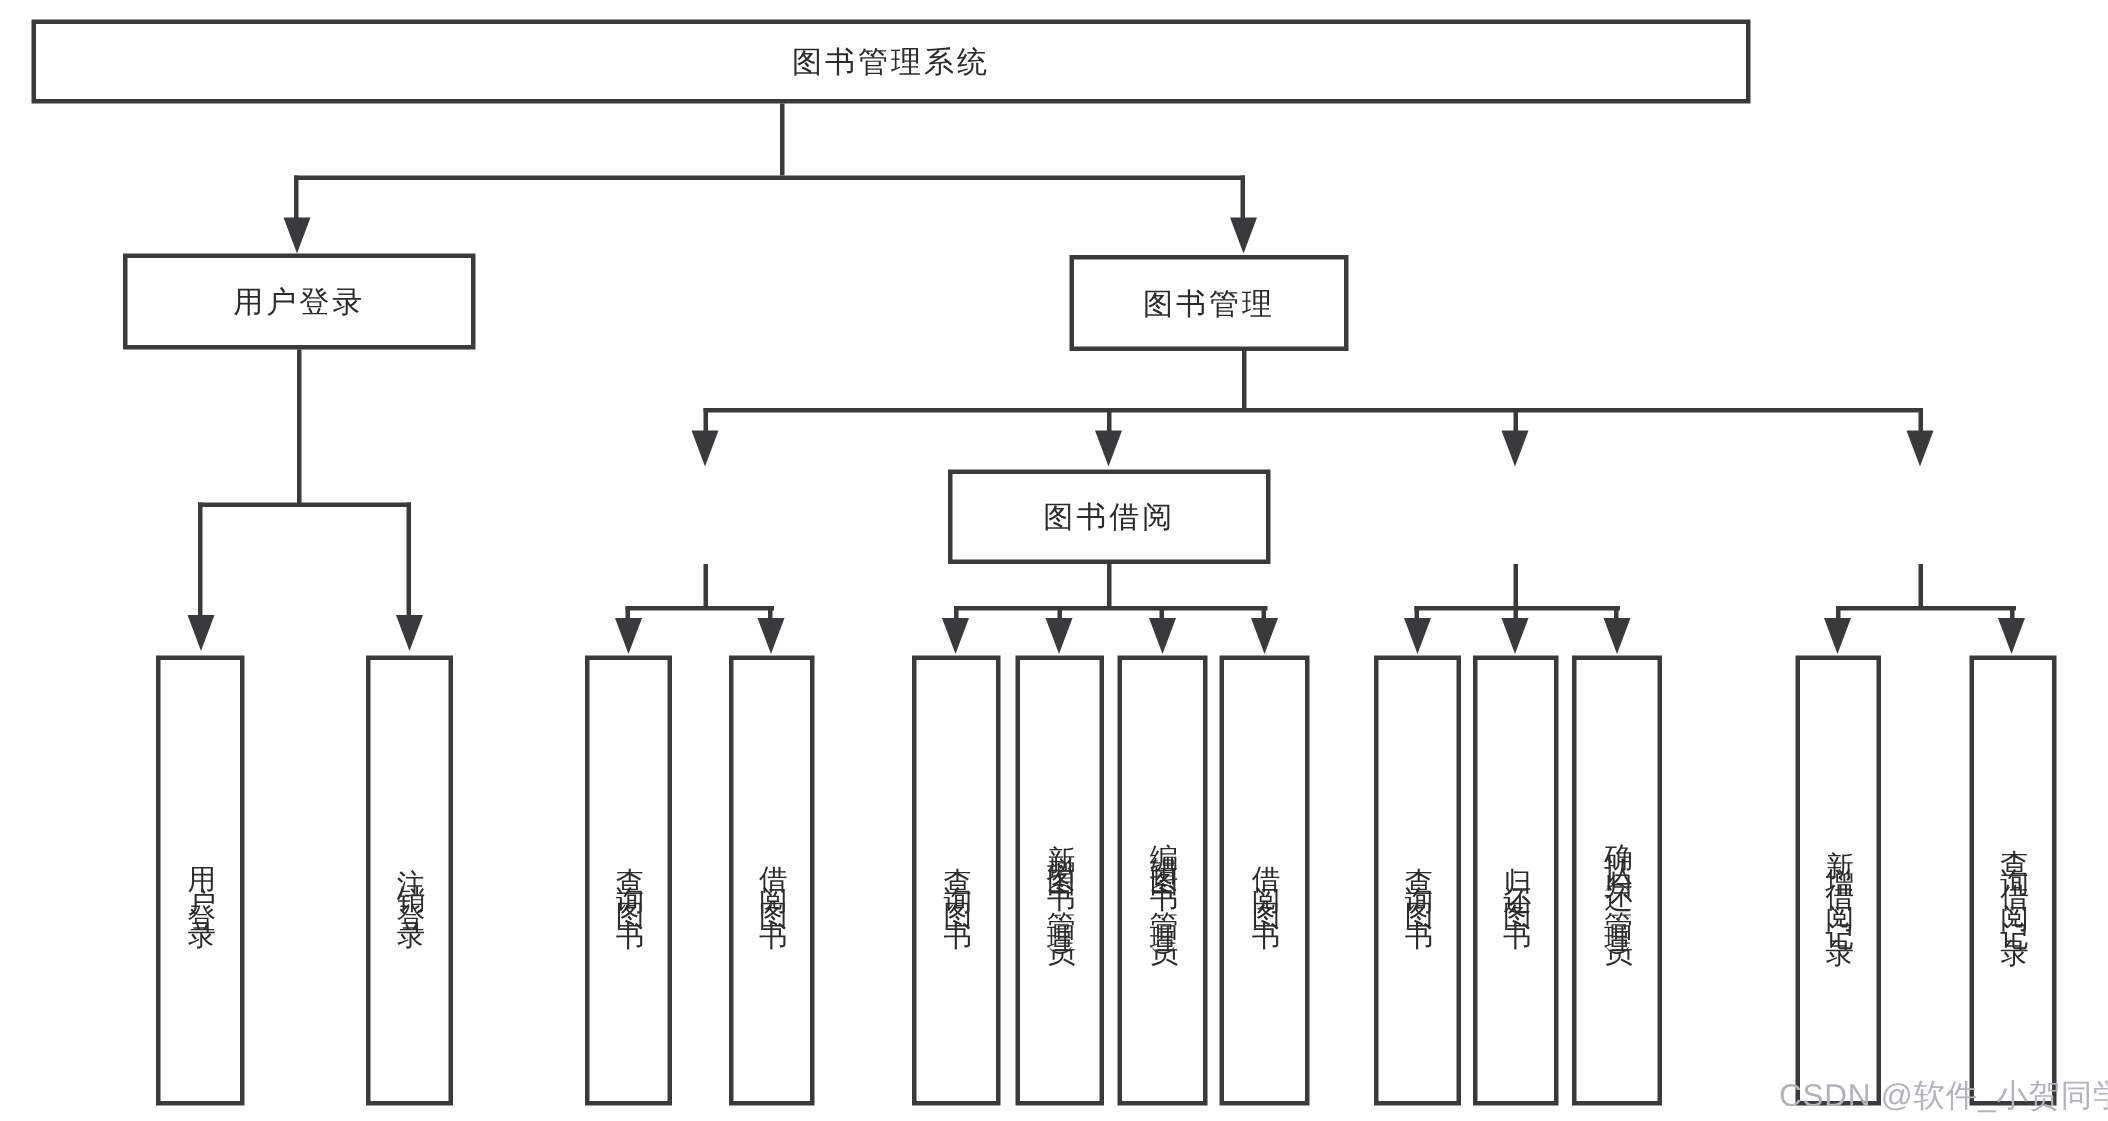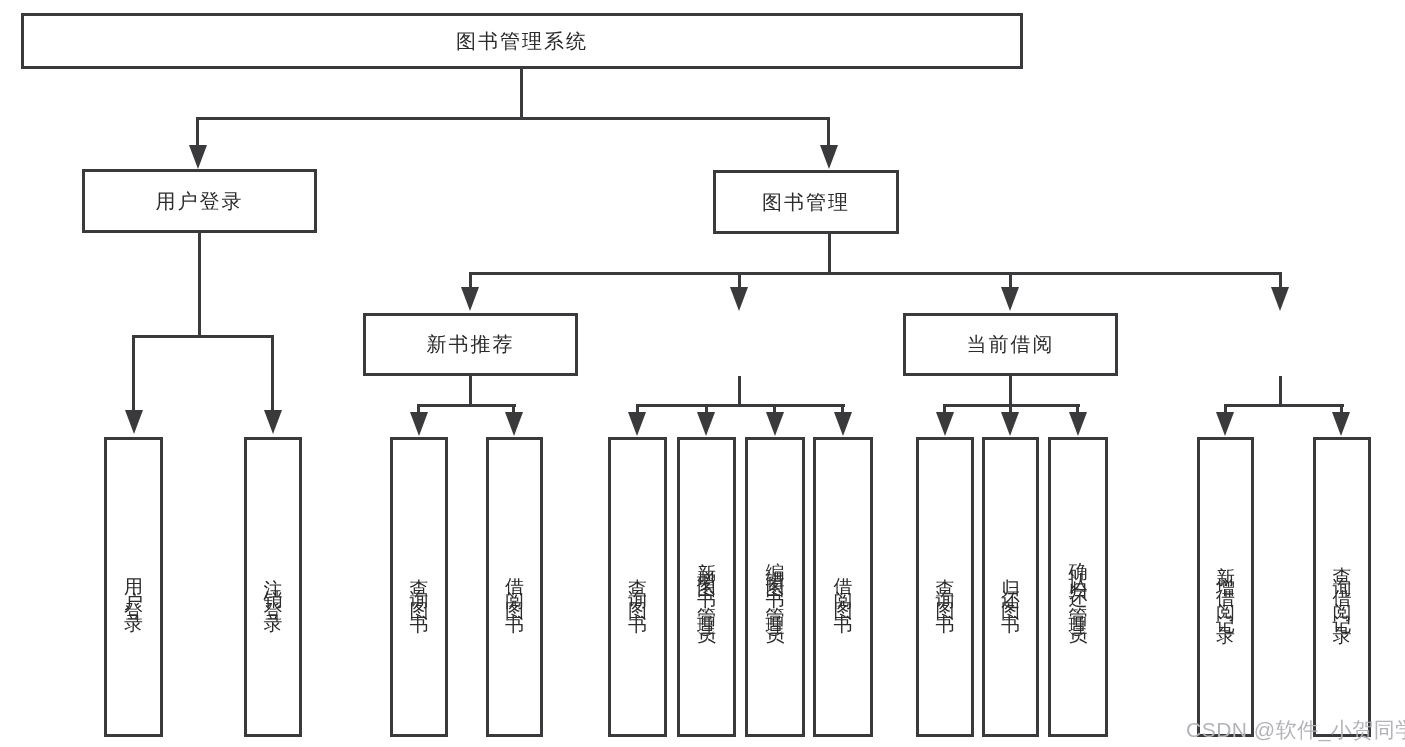--- a/index.html
+++ b/index.html
@@ -50,30 +50,29 @@
     letter-spacing:0.5px;
     z-index:10;
     white-space:nowrap;
   }
 </style>
 </head>
 <body>
 
 <div id="canvas">
 
-  <div class="box" style="left:21px;top:13px;width:1002px;height:56px">图书管理系统</div>
+  <div class="box" style="left:21px;top:13px;width:1146px;height:56px">图书管理系统</div>
 
   <div class="box" style="left:82px;top:169px;width:235px;height:64px">用户登录</div>
 
   <div class="box" style="left:713px;top:170px;width:186px;height:64px">图书管理</div>
 
-  <div class="box" style="left:363px;top:313px;width:215px;height:63px">新书推荐</div>
 
+  <div class="box" style="left:632px;top:313px;width:215px;height:63px">图书借阅</div>
 
-  <div class="box" style="left:903px;top:313px;width:215px;height:63px">当前借阅</div>
 
 
   <div class="box vbox" style="left:104px;top:437px;width:59px;height:300px">用户登录</div>
 
   <div class="box vbox" style="left:244px;top:437px;width:58px;height:300px">注销登录</div>
 
   <div class="box vbox" style="left:390px;top:437px;width:58px;height:300px">查询图书</div>
 
   <div class="box vbox" style="left:486px;top:437px;width:57px;height:300px">借阅图书</div>
 

